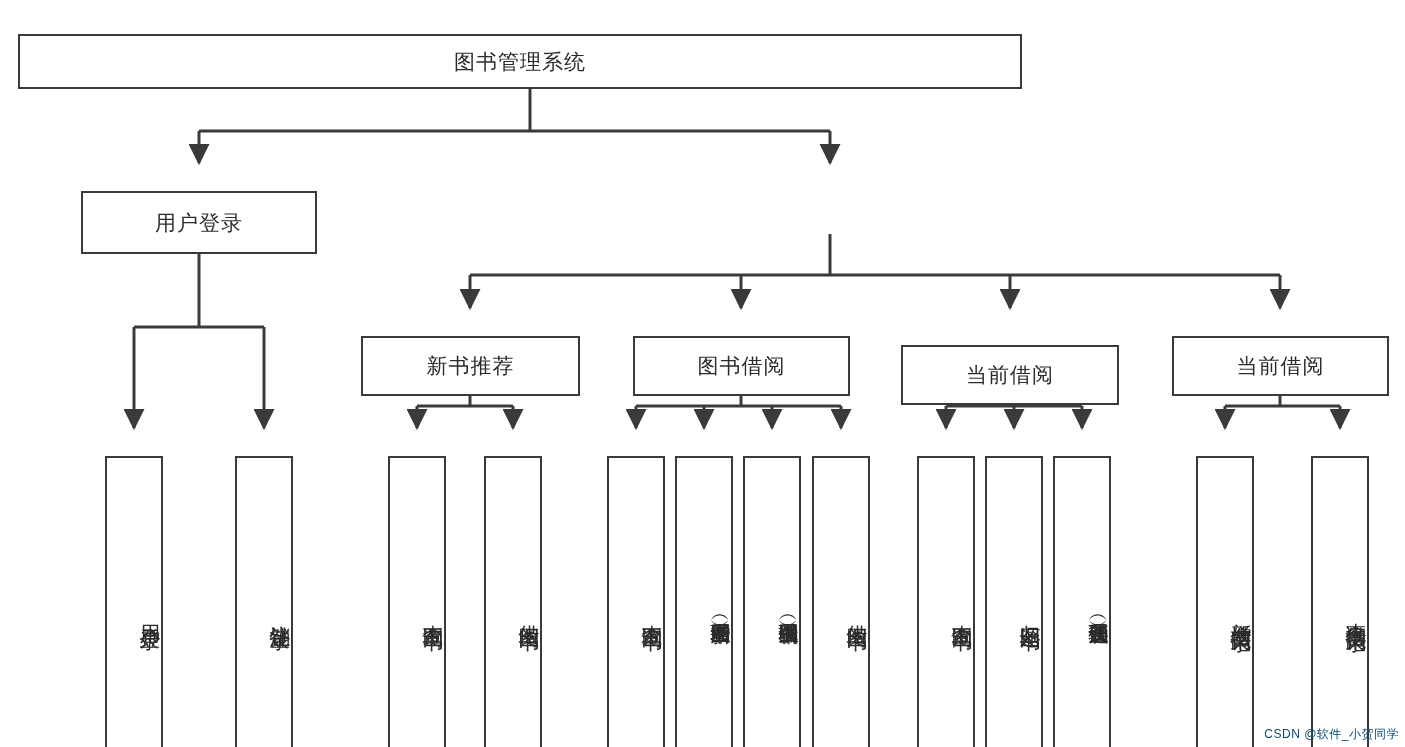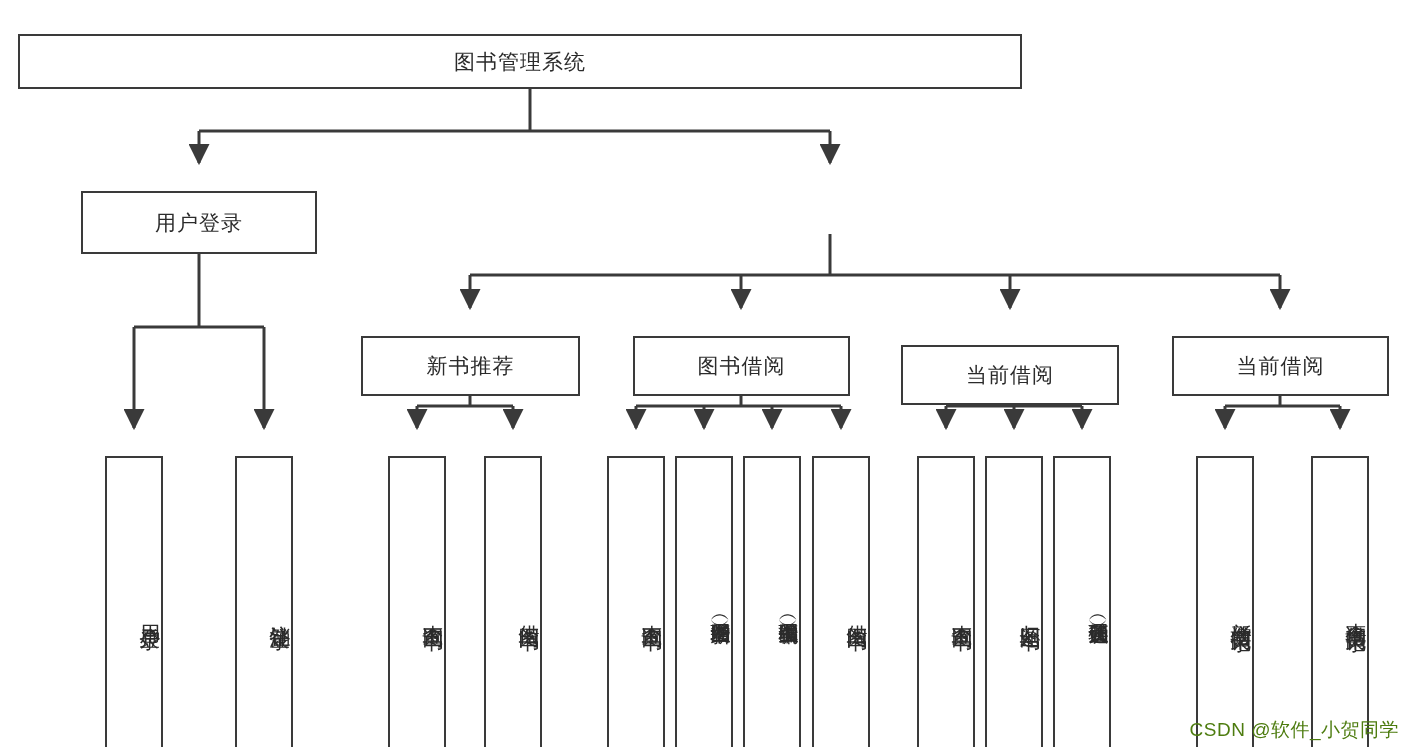--- a/index.html
+++ b/index.html
@@ -56,22 +56,22 @@
     letter-spacing: 0px;
   }
   .node-label {
     display: block;
     white-space: nowrap;
   }
   #watermark {
     position: absolute;
     right: 6px;
     bottom: 4px;
-    font-size: 19px;
-    color: #4d7c0f;
+    font-size: 12px;
+    color: #0c4a6e;
     letter-spacing: 0.5px;
     white-space: nowrap;
   }
 </style>
 </head>
 <body>
 
 <div id="canvas">
 
   <svg id="wires" viewBox="0 0 1405 747" width="1405" height="747">

